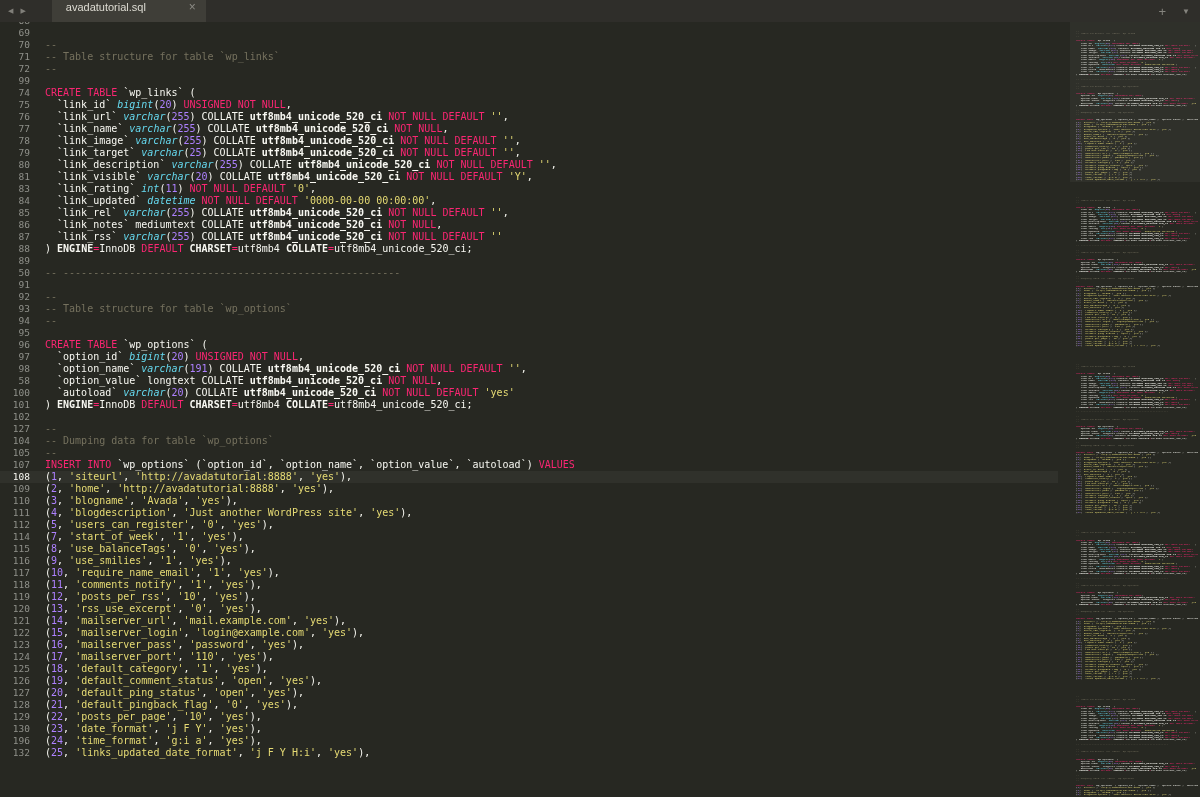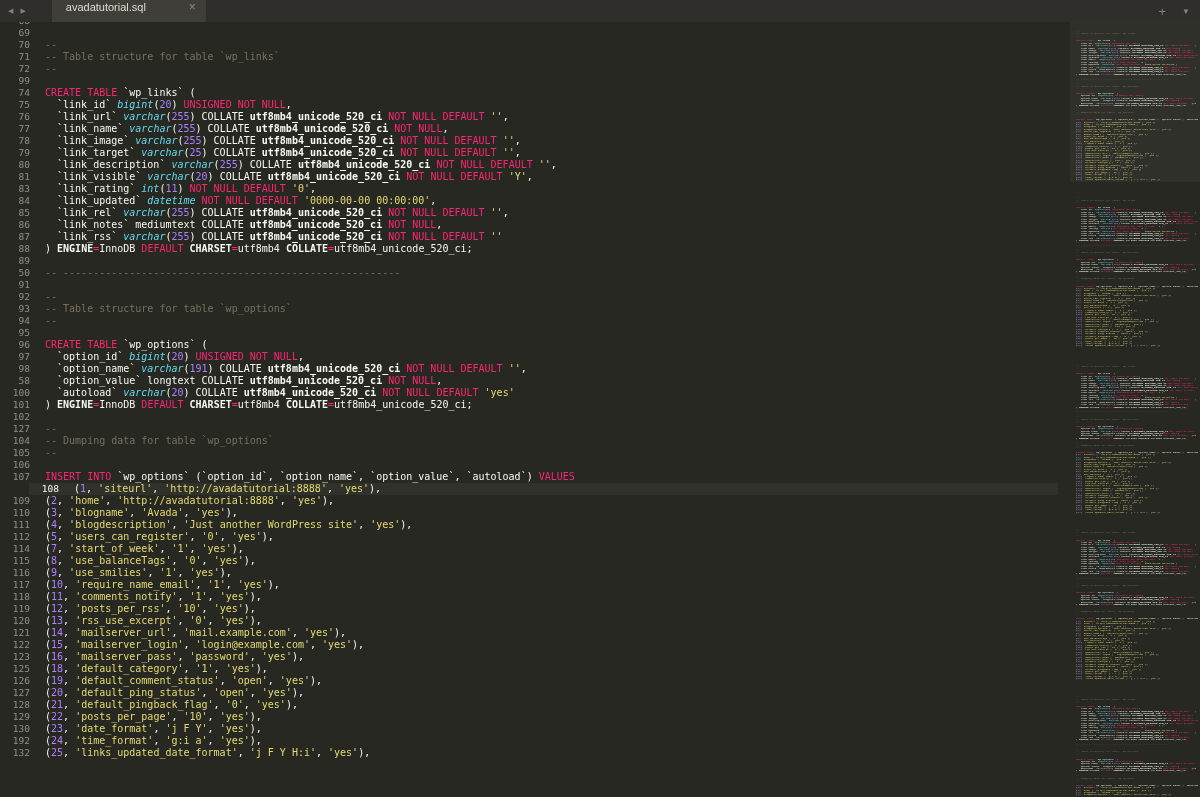--- a/index.html
+++ b/index.html
@@ -22,21 +22,21 @@
   }
   .tab-close{color:#8c8b85;font-size:12px;line-height:1;cursor:pointer;}
   .tab-bar-right{margin-left:auto;display:flex;align-items:center;gap:16px;padding:0 10px;color:#85847e;}
   .new-tab{font-size:13px;cursor:pointer;}
   .overflow{font-size:8px;cursor:pointer;}
   
   .editor{display:flex;height:775px;background:var(--background,#272822);}
   .code-area{flex:1;overflow:hidden;position:relative;}
   .code-inner{position:absolute;top:-7px;left:0;right:12px;}
   .line{display:flex;height:12px;line-height:12px;font-size:10px;white-space:pre;}
-  .line.active{background:rgba(255,255,255,0.045);margin-left:29px;}
+  .line.active{background:rgba(255,255,255,0.045);}
   .ln{
     flex:none;width:30px;text-align:right;padding-right:15px;
     color:var(--gutter,#8f908a);font-size:9.5px;user-select:none;
   }
   .line.active .ln{color:#f8f8f2;}
   .lc{white-space:pre;}
   .tok-p{color:var(--plain,#f8f8f2);}
   .tok-c{color:var(--comment,#75715e);}
   .tok-k{color:var(--keyword,#f92672);}
   .tok-t{color:var(--type,#66d9ef);font-style:italic;}
@@ -106,44 +106,44 @@
         <div class="line"><span class="ln">96</span><span class="lc"><span class="tok-k">CREATE TABLE</span><span class="tok-p"> `wp_options` (</span></span></div>
         <div class="line"><span class="ln">97</span><span class="lc"><span class="tok-p">  `option_id` </span><span class="tok-t">bigint</span><span class="tok-p">(</span><span class="tok-n">20</span><span class="tok-p">) </span><span class="tok-k">UNSIGNED NOT NULL</span><span class="tok-p">,</span></span></div>
         <div class="line"><span class="ln">98</span><span class="lc"><span class="tok-p">  `option_name` </span><span class="tok-t">varchar</span><span class="tok-p">(</span><span class="tok-n">191</span><span class="tok-p">) COLLATE </span><span class="tok-b">utf8mb4_unicode_520_ci</span><span class="tok-p"> </span><span class="tok-k">NOT NULL DEFAULT</span><span class="tok-p"> </span><span class="tok-s">''</span><span class="tok-p">,</span></span></div>
         <div class="line"><span class="ln">58</span><span class="lc"><span class="tok-p">  `option_value` longtext COLLATE </span><span class="tok-b">utf8mb4_unicode_520_ci</span><span class="tok-p"> </span><span class="tok-k">NOT NULL</span><span class="tok-p">,</span></span></div>
         <div class="line"><span class="ln">100</span><span class="lc"><span class="tok-p">  `autoload` </span><span class="tok-t">varchar</span><span class="tok-p">(</span><span class="tok-n">20</span><span class="tok-p">) COLLATE </span><span class="tok-b">utf8mb4_unicode_520_ci</span><span class="tok-p"> </span><span class="tok-k">NOT NULL DEFAULT</span><span class="tok-p"> </span><span class="tok-s">'yes'</span></span></div>
         <div class="line"><span class="ln">101</span><span class="lc"><span class="tok-p">) </span><span class="tok-b">ENGINE</span><span class="tok-k">=</span><span class="tok-p">InnoDB </span><span class="tok-k">DEFAULT</span><span class="tok-p"> </span><span class="tok-b">CHARSET</span><span class="tok-k">=</span><span class="tok-p">utf8mb4 </span><span class="tok-b">COLLATE</span><span class="tok-k">=</span><span class="tok-p">utf8mb4_unicode_520_ci;</span></span></div>
         <div class="line"><span class="ln">102</span><span class="lc"></span></div>
         <div class="line"><span class="ln">127</span><span class="lc"><span class="tok-c">--</span></span></div>
         <div class="line"><span class="ln">104</span><span class="lc"><span class="tok-c">-- Dumping data for table `wp_options`</span></span></div>
         <div class="line"><span class="ln">105</span><span class="lc"><span class="tok-c">--</span></span></div>
-        <div class="line"><span class="ln">106</span><span class="lc"></span></div>
         <div class="line"><span class="ln">107</span><span class="lc"><span class="tok-k">INSERT INTO</span><span class="tok-p"> `wp_options` (`option_id`, `option_name`, `option_value`, `autoload`) </span><span class="tok-k">VALUES</span></span></div>
         <div class="line active"><span class="ln">108</span><span class="lc"><span class="tok-p">(</span><span class="tok-n">1</span><span class="tok-p">, </span><span class="tok-s">'siteurl'</span><span class="tok-p">, </span><span class="tok-s">'http://avadatutorial:8888'</span><span class="tok-p">, </span><span class="tok-s">'yes'</span><span class="tok-p">),</span></span></div>
         <div class="line"><span class="ln">109</span><span class="lc"><span class="tok-p">(</span><span class="tok-n">2</span><span class="tok-p">, </span><span class="tok-s">'home'</span><span class="tok-p">, </span><span class="tok-s">'http://avadatutorial:8888'</span><span class="tok-p">, </span><span class="tok-s">'yes'</span><span class="tok-p">),</span></span></div>
         <div class="line"><span class="ln">110</span><span class="lc"><span class="tok-p">(</span><span class="tok-n">3</span><span class="tok-p">, </span><span class="tok-s">'blogname'</span><span class="tok-p">, </span><span class="tok-s">'Avada'</span><span class="tok-p">, </span><span class="tok-s">'yes'</span><span class="tok-p">),</span></span></div>
         <div class="line"><span class="ln">111</span><span class="lc"><span class="tok-p">(</span><span class="tok-n">4</span><span class="tok-p">, </span><span class="tok-s">'blogdescription'</span><span class="tok-p">, </span><span class="tok-s">'Just another WordPress site'</span><span class="tok-p">, </span><span class="tok-s">'yes'</span><span class="tok-p">),</span></span></div>
         <div class="line"><span class="ln">112</span><span class="lc"><span class="tok-p">(</span><span class="tok-n">5</span><span class="tok-p">, </span><span class="tok-s">'users_can_register'</span><span class="tok-p">, </span><span class="tok-s">'0'</span><span class="tok-p">, </span><span class="tok-s">'yes'</span><span class="tok-p">),</span></span></div>
         <div class="line"><span class="ln">114</span><span class="lc"><span class="tok-p">(</span><span class="tok-n">7</span><span class="tok-p">, </span><span class="tok-s">'start_of_week'</span><span class="tok-p">, </span><span class="tok-s">'1'</span><span class="tok-p">, </span><span class="tok-s">'yes'</span><span class="tok-p">),</span></span></div>
         <div class="line"><span class="ln">115</span><span class="lc"><span class="tok-p">(</span><span class="tok-n">8</span><span class="tok-p">, </span><span class="tok-s">'use_balanceTags'</span><span class="tok-p">, </span><span class="tok-s">'0'</span><span class="tok-p">, </span><span class="tok-s">'yes'</span><span class="tok-p">),</span></span></div>
         <div class="line"><span class="ln">116</span><span class="lc"><span class="tok-p">(</span><span class="tok-n">9</span><span class="tok-p">, </span><span class="tok-s">'use_smilies'</span><span class="tok-p">, </span><span class="tok-s">'1'</span><span class="tok-p">, </span><span class="tok-s">'yes'</span><span class="tok-p">),</span></span></div>
         <div class="line"><span class="ln">117</span><span class="lc"><span class="tok-p">(</span><span class="tok-n">10</span><span class="tok-p">, </span><span class="tok-s">'require_name_email'</span><span class="tok-p">, </span><span class="tok-s">'1'</span><span class="tok-p">, </span><span class="tok-s">'yes'</span><span class="tok-p">),</span></span></div>
         <div class="line"><span class="ln">118</span><span class="lc"><span class="tok-p">(</span><span class="tok-n">11</span><span class="tok-p">, </span><span class="tok-s">'comments_notify'</span><span class="tok-p">, </span><span class="tok-s">'1'</span><span class="tok-p">, </span><span class="tok-s">'yes'</span><span class="tok-p">),</span></span></div>
         <div class="line"><span class="ln">119</span><span class="lc"><span class="tok-p">(</span><span class="tok-n">12</span><span class="tok-p">, </span><span class="tok-s">'posts_per_rss'</span><span class="tok-p">, </span><span class="tok-s">'10'</span><span class="tok-p">, </span><span class="tok-s">'yes'</span><span class="tok-p">),</span></span></div>
         <div class="line"><span class="ln">120</span><span class="lc"><span class="tok-p">(</span><span class="tok-n">13</span><span class="tok-p">, </span><span class="tok-s">'rss_use_excerpt'</span><span class="tok-p">, </span><span class="tok-s">'0'</span><span class="tok-p">, </span><span class="tok-s">'yes'</span><span class="tok-p">),</span></span></div>
         <div class="line"><span class="ln">121</span><span class="lc"><span class="tok-p">(</span><span class="tok-n">14</span><span class="tok-p">, </span><span class="tok-s">'mailserver_url'</span><span class="tok-p">, </span><span class="tok-s">'mail.example.com'</span><span class="tok-p">, </span><span class="tok-s">'yes'</span><span class="tok-p">),</span></span></div>
         <div class="line"><span class="ln">122</span><span class="lc"><span class="tok-p">(</span><span class="tok-n">15</span><span class="tok-p">, </span><span class="tok-s">'mailserver_login'</span><span class="tok-p">, </span><span class="tok-s">'login@example.com'</span><span class="tok-p">, </span><span class="tok-s">'yes'</span><span class="tok-p">),</span></span></div>
         <div class="line"><span class="ln">123</span><span class="lc"><span class="tok-p">(</span><span class="tok-n">16</span><span class="tok-p">, </span><span class="tok-s">'mailserver_pass'</span><span class="tok-p">, </span><span class="tok-s">'password'</span><span class="tok-p">, </span><span class="tok-s">'yes'</span><span class="tok-p">),</span></span></div>
+        <div class="line"><span class="ln">124</span><span class="lc"><span class="tok-p">(</span><span class="tok-n">17</span><span class="tok-p">, </span><span class="tok-s">'mailserver_port'</span><span class="tok-p">, </span><span class="tok-s">'110'</span><span class="tok-p">, </span><span class="tok-s">'yes'</span><span class="tok-p">),</span></span></div>
         <div class="line"><span class="ln">125</span><span class="lc"><span class="tok-p">(</span><span class="tok-n">18</span><span class="tok-p">, </span><span class="tok-s">'default_category'</span><span class="tok-p">, </span><span class="tok-s">'1'</span><span class="tok-p">, </span><span class="tok-s">'yes'</span><span class="tok-p">),</span></span></div>
         <div class="line"><span class="ln">126</span><span class="lc"><span class="tok-p">(</span><span class="tok-n">19</span><span class="tok-p">, </span><span class="tok-s">'default_comment_status'</span><span class="tok-p">, </span><span class="tok-s">'open'</span><span class="tok-p">, </span><span class="tok-s">'yes'</span><span class="tok-p">),</span></span></div>
         <div class="line"><span class="ln">127</span><span class="lc"><span class="tok-p">(</span><span class="tok-n">20</span><span class="tok-p">, </span><span class="tok-s">'default_ping_status'</span><span class="tok-p">, </span><span class="tok-s">'open'</span><span class="tok-p">, </span><span class="tok-s">'yes'</span><span class="tok-p">),</span></span></div>
         <div class="line"><span class="ln">128</span><span class="lc"><span class="tok-p">(</span><span class="tok-n">21</span><span class="tok-p">, </span><span class="tok-s">'default_pingback_flag'</span><span class="tok-p">, </span><span class="tok-s">'0'</span><span class="tok-p">, </span><span class="tok-s">'yes'</span><span class="tok-p">),</span></span></div>
         <div class="line"><span class="ln">129</span><span class="lc"><span class="tok-p">(</span><span class="tok-n">22</span><span class="tok-p">, </span><span class="tok-s">'posts_per_page'</span><span class="tok-p">, </span><span class="tok-s">'10'</span><span class="tok-p">, </span><span class="tok-s">'yes'</span><span class="tok-p">),</span></span></div>
         <div class="line"><span class="ln">130</span><span class="lc"><span class="tok-p">(</span><span class="tok-n">23</span><span class="tok-p">, </span><span class="tok-s">'date_format'</span><span class="tok-p">, </span><span class="tok-s">'j F Y'</span><span class="tok-p">, </span><span class="tok-s">'yes'</span><span class="tok-p">),</span></span></div>
-        <div class="line"><span class="ln">192</span><span class="lc"><span class="tok-p">(</span><span class="tok-n">24</span><span class="tok-p">, </span><span class="tok-s">'time_format'</span><span class="tok-p">, </span><span class="tok-s">'g:i a'</span><span class="tok-p">, </span><span class="tok-s">'yes'</span><span class="tok-p">),</span></span></div>
+        <div class="line"><span class="ln">196</span><span class="lc"><span class="tok-p">(</span><span class="tok-n">24</span><span class="tok-p">, </span><span class="tok-s">'time_format'</span><span class="tok-p">, </span><span class="tok-s">'g:i a'</span><span class="tok-p">, </span><span class="tok-s">'yes'</span><span class="tok-p">),</span></span></div>
         <div class="line"><span class="ln">132</span><span class="lc"><span class="tok-p">(</span><span class="tok-n">25</span><span class="tok-p">, </span><span class="tok-s">'links_updated_date_format'</span><span class="tok-p">, </span><span class="tok-s">'j F Y H:i'</span><span class="tok-p">, </span><span class="tok-s">'yes'</span><span class="tok-p">),</span></span></div>
       </div>
   </div>
   <div class="minimap">
     <div class="minimap-viewport"></div>
     <div>
         <div class="mini-block">
           <div class="mini-line"></div>
           <div class="mini-line"></div>
           <div class="mini-line"><span class="tok-c">--</span></div>

